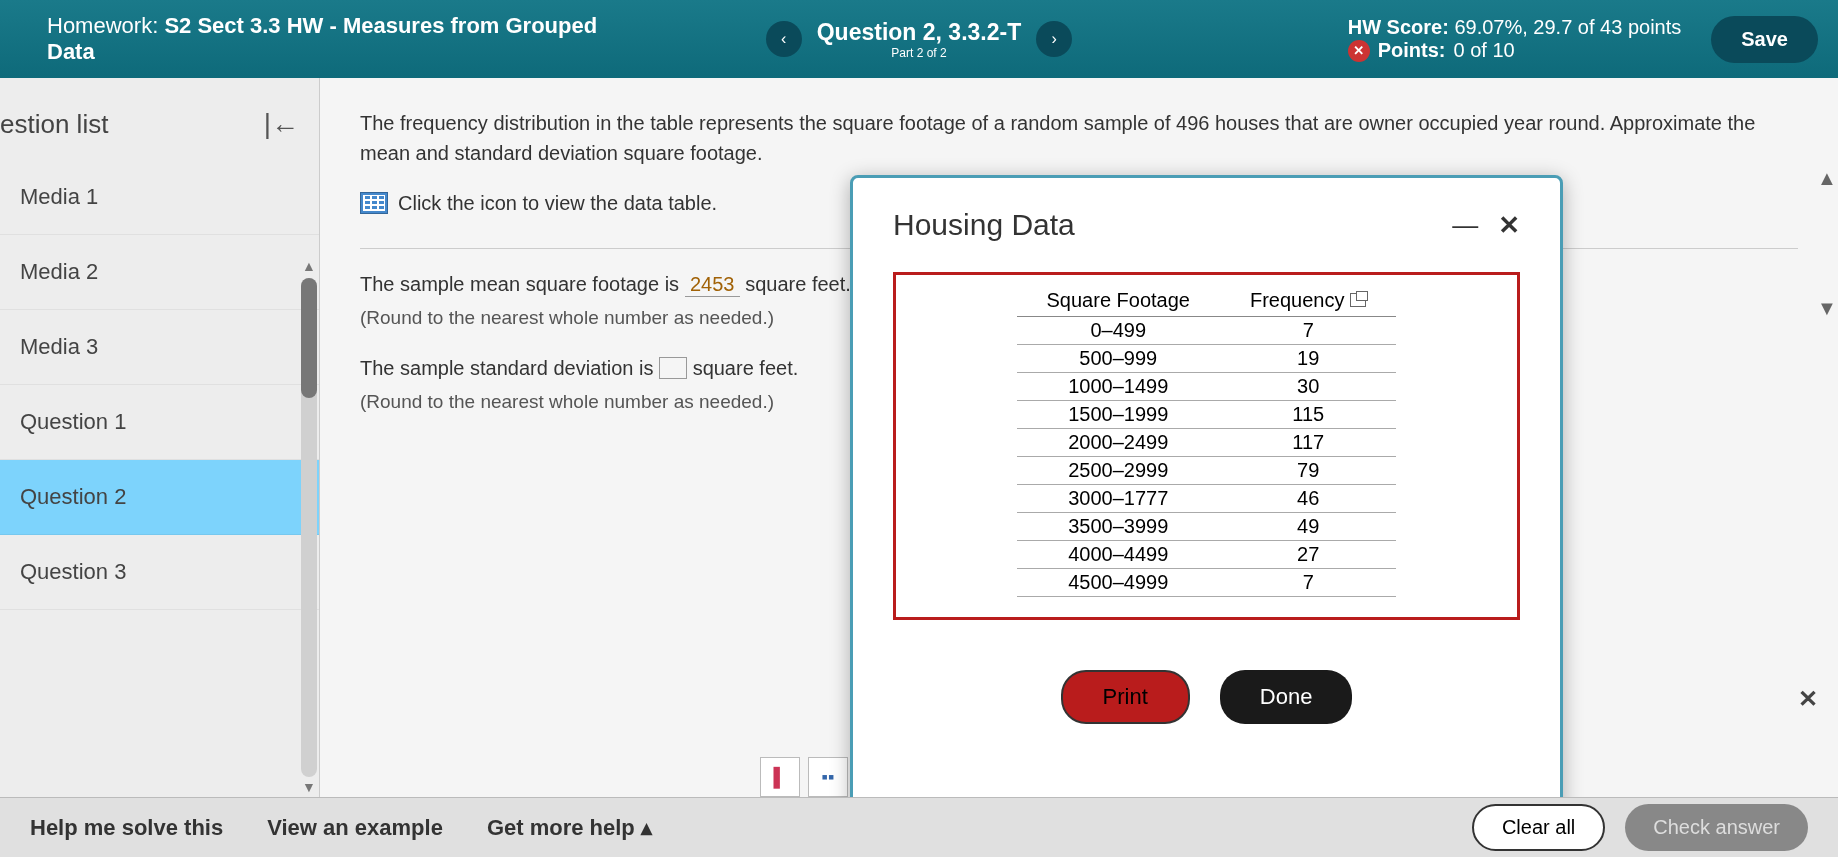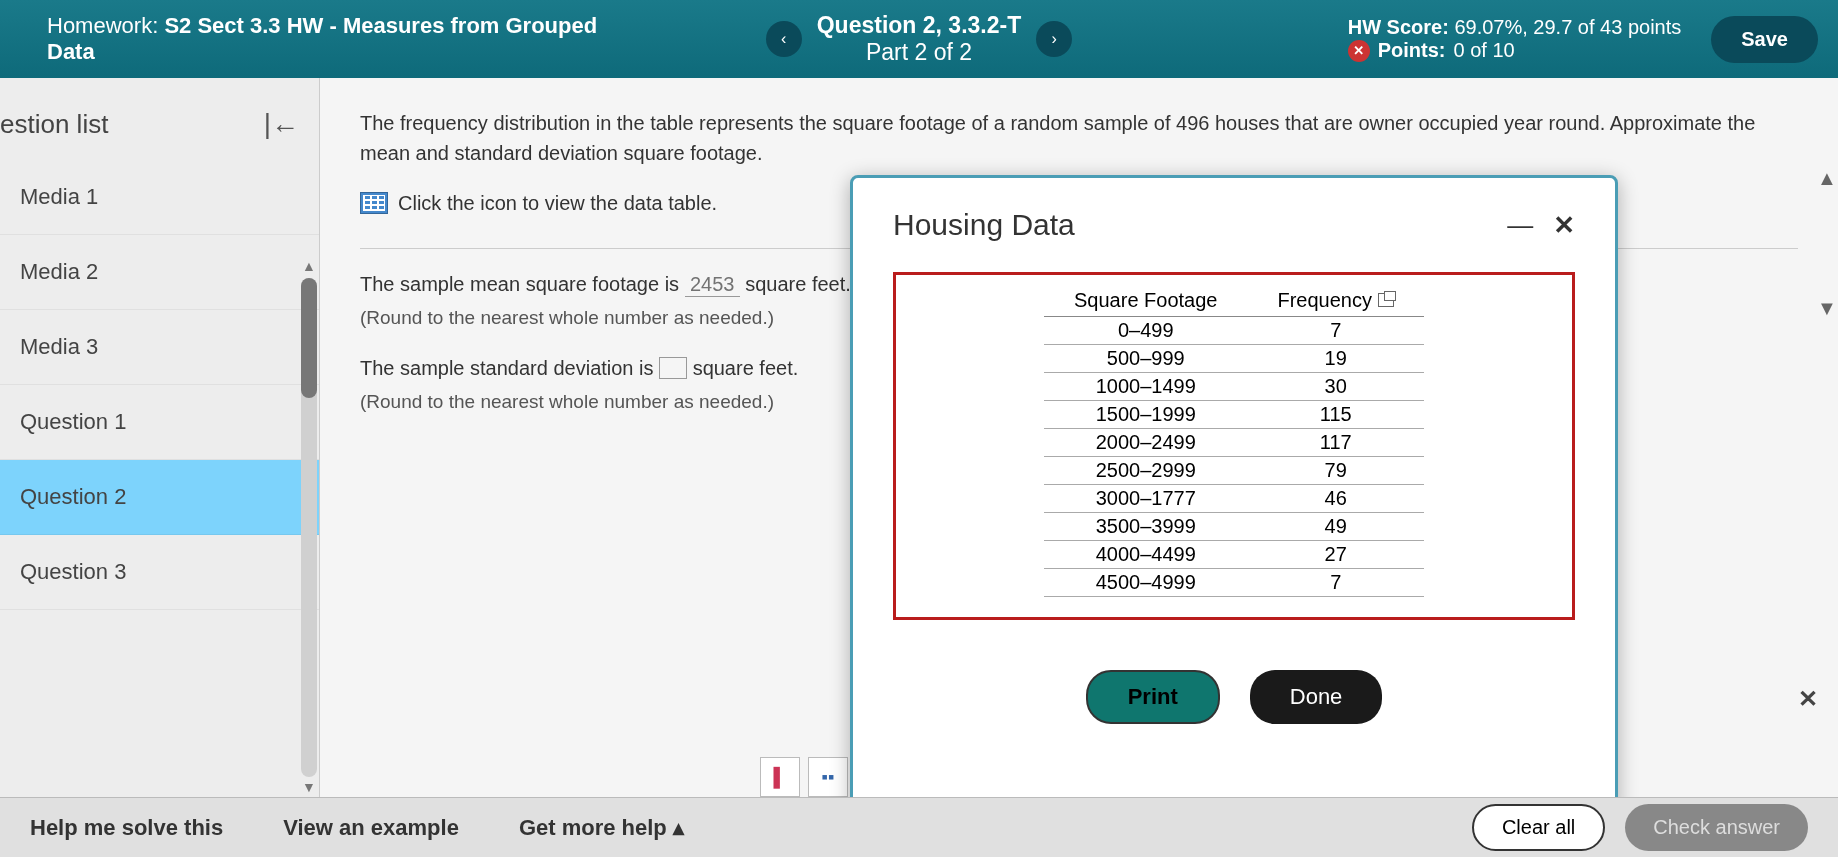--- a/index.html
+++ b/index.html
@@ -21,21 +21,21 @@
     
     .header-center { display: flex; align-items: center; gap: 15px; flex: 1; justify-content: center; }
     .nav-btn {
       width: 36px; height: 36px; border-radius: 50%;
       background: #0a4a5a; color: white; border: none;
       font-size: 16px; cursor: pointer; display: flex;
       align-items: center; justify-content: center;
     }
     .question-info { text-align: center; }
     .question-title { font-size: 23px; font-weight: bold; }
-    .question-part { font-size: 23px; }
+    .question-part { font-size: 12px; }
     
     .header-right { flex: 1; display: flex; align-items: center; justify-content: flex-end; gap: 30px; }
     .score-info { font-size: 20px; }
     .score-label { font-weight: bold; }
     .points-line { display: flex; align-items: center; gap: 8px; }
     .close-circle {
       width: 22px; height: 22px; border-radius: 50%;
       background: #cc3333; color: white; font-size: 13px;
       display: inline-flex; align-items: center; justify-content: center;
       font-weight: bold;
@@ -96,21 +96,21 @@
       content: ''; position: absolute; inset: 2px;
       background: repeating-linear-gradient(0deg, white 0, white 2px, transparent 2px, transparent 5px),
                   repeating-linear-gradient(90deg, white 0, white 2px, transparent 2px, transparent 7px);
     }
     .answer-line { margin-bottom: 5px; }
     .answer-input {
       border: none; border-bottom: 1px solid #999;
       background: transparent; font-size: 20px; width: 55px;
       text-align: center; color: #333;
     }
-    .answer-input.filled { color: #737373; }
+    .answer-input.filled { color: #a16207; }
     .answer-input.empty { border: 1px solid #999; height: 22px; width: 28px; }
     .hint { font-size: 19px; color: #555; margin-bottom: 20px; }
     
     .close-x {
       position: absolute; right: 20px; bottom: 80px;
       font-size: 24px; color: #444; cursor: pointer; font-weight: bold;
     }
     
     .toolbar-icons {
       position: absolute; bottom: 60px; left: 760px;
@@ -123,21 +123,21 @@
     }
     
     .right-scroll {
       position: absolute; right: 2px; top: 85px;
       width: 18px; display: flex; flex-direction: column;
       align-items: center; gap: 100px; color: #666;
     }
     
     .modal {
       position: absolute; top: 175px; left: 850px;
-      width: 768px; height: 640px;
+      width: 713px; height: 640px;
       background: white; border: 3px solid #4a9db5;
       border-radius: 8px; box-shadow: 0 4px 20px rgba(0,0,0,0.3);
       padding: 30px 40px;
     }
     .modal-header {
       display: flex; justify-content: space-between; align-items: center;
       margin-bottom: 30px;
     }
     .modal-title { font-size: 30px; color: #333; }
     .modal-controls { display: flex; gap: 20px; align-items: center; }
@@ -165,34 +165,34 @@
       content: ''; position: absolute; top: -3px; right: -3px;
       width: 10px; height: 8px; border: 1px solid #666; background: white;
     }
     
     .modal-footer {
       display: flex; justify-content: center; gap: 30px;
       margin-top: 50px;
     }
     .btn-print {
       padding: 12px 40px; border: 2px solid #333; border-radius: 25px;
-      background: #0f766e; font-size: 22px; cursor: pointer; font-weight: bold;
+      background: #b91c1c; font-size: 22px; cursor: pointer;
     }
     .btn-done {
       padding: 12px 40px; border: none; border-radius: 25px;
       background: #1a1a1a; color: white; font-size: 22px; cursor: pointer;
     }
     
     .footer {
       position: absolute; bottom: 0; left: 0; right: 0;
       height: 60px; background: #e0e0e0; border-top: 1px solid #bbb;
       display: flex; align-items: center; justify-content: space-between;
       padding: 0 30px; font-size: 22px;
     }
-    .footer-left { display: flex; gap: 60px; }
+    .footer-left { display: flex; gap: 44px; }
     .footer-link { font-weight: bold; color: #333; cursor: pointer; }
     .footer-right { display: flex; gap: 20px; }
     .btn-clear {
       padding: 10px 28px; border: 2px solid #333; border-radius: 25px;
       background: white; font-size: 20px; cursor: pointer;
     }
     .btn-check {
       padding: 10px 28px; border: none; border-radius: 25px;
       background: #888; color: #ddd; font-size: 20px; cursor: pointer;
     }

